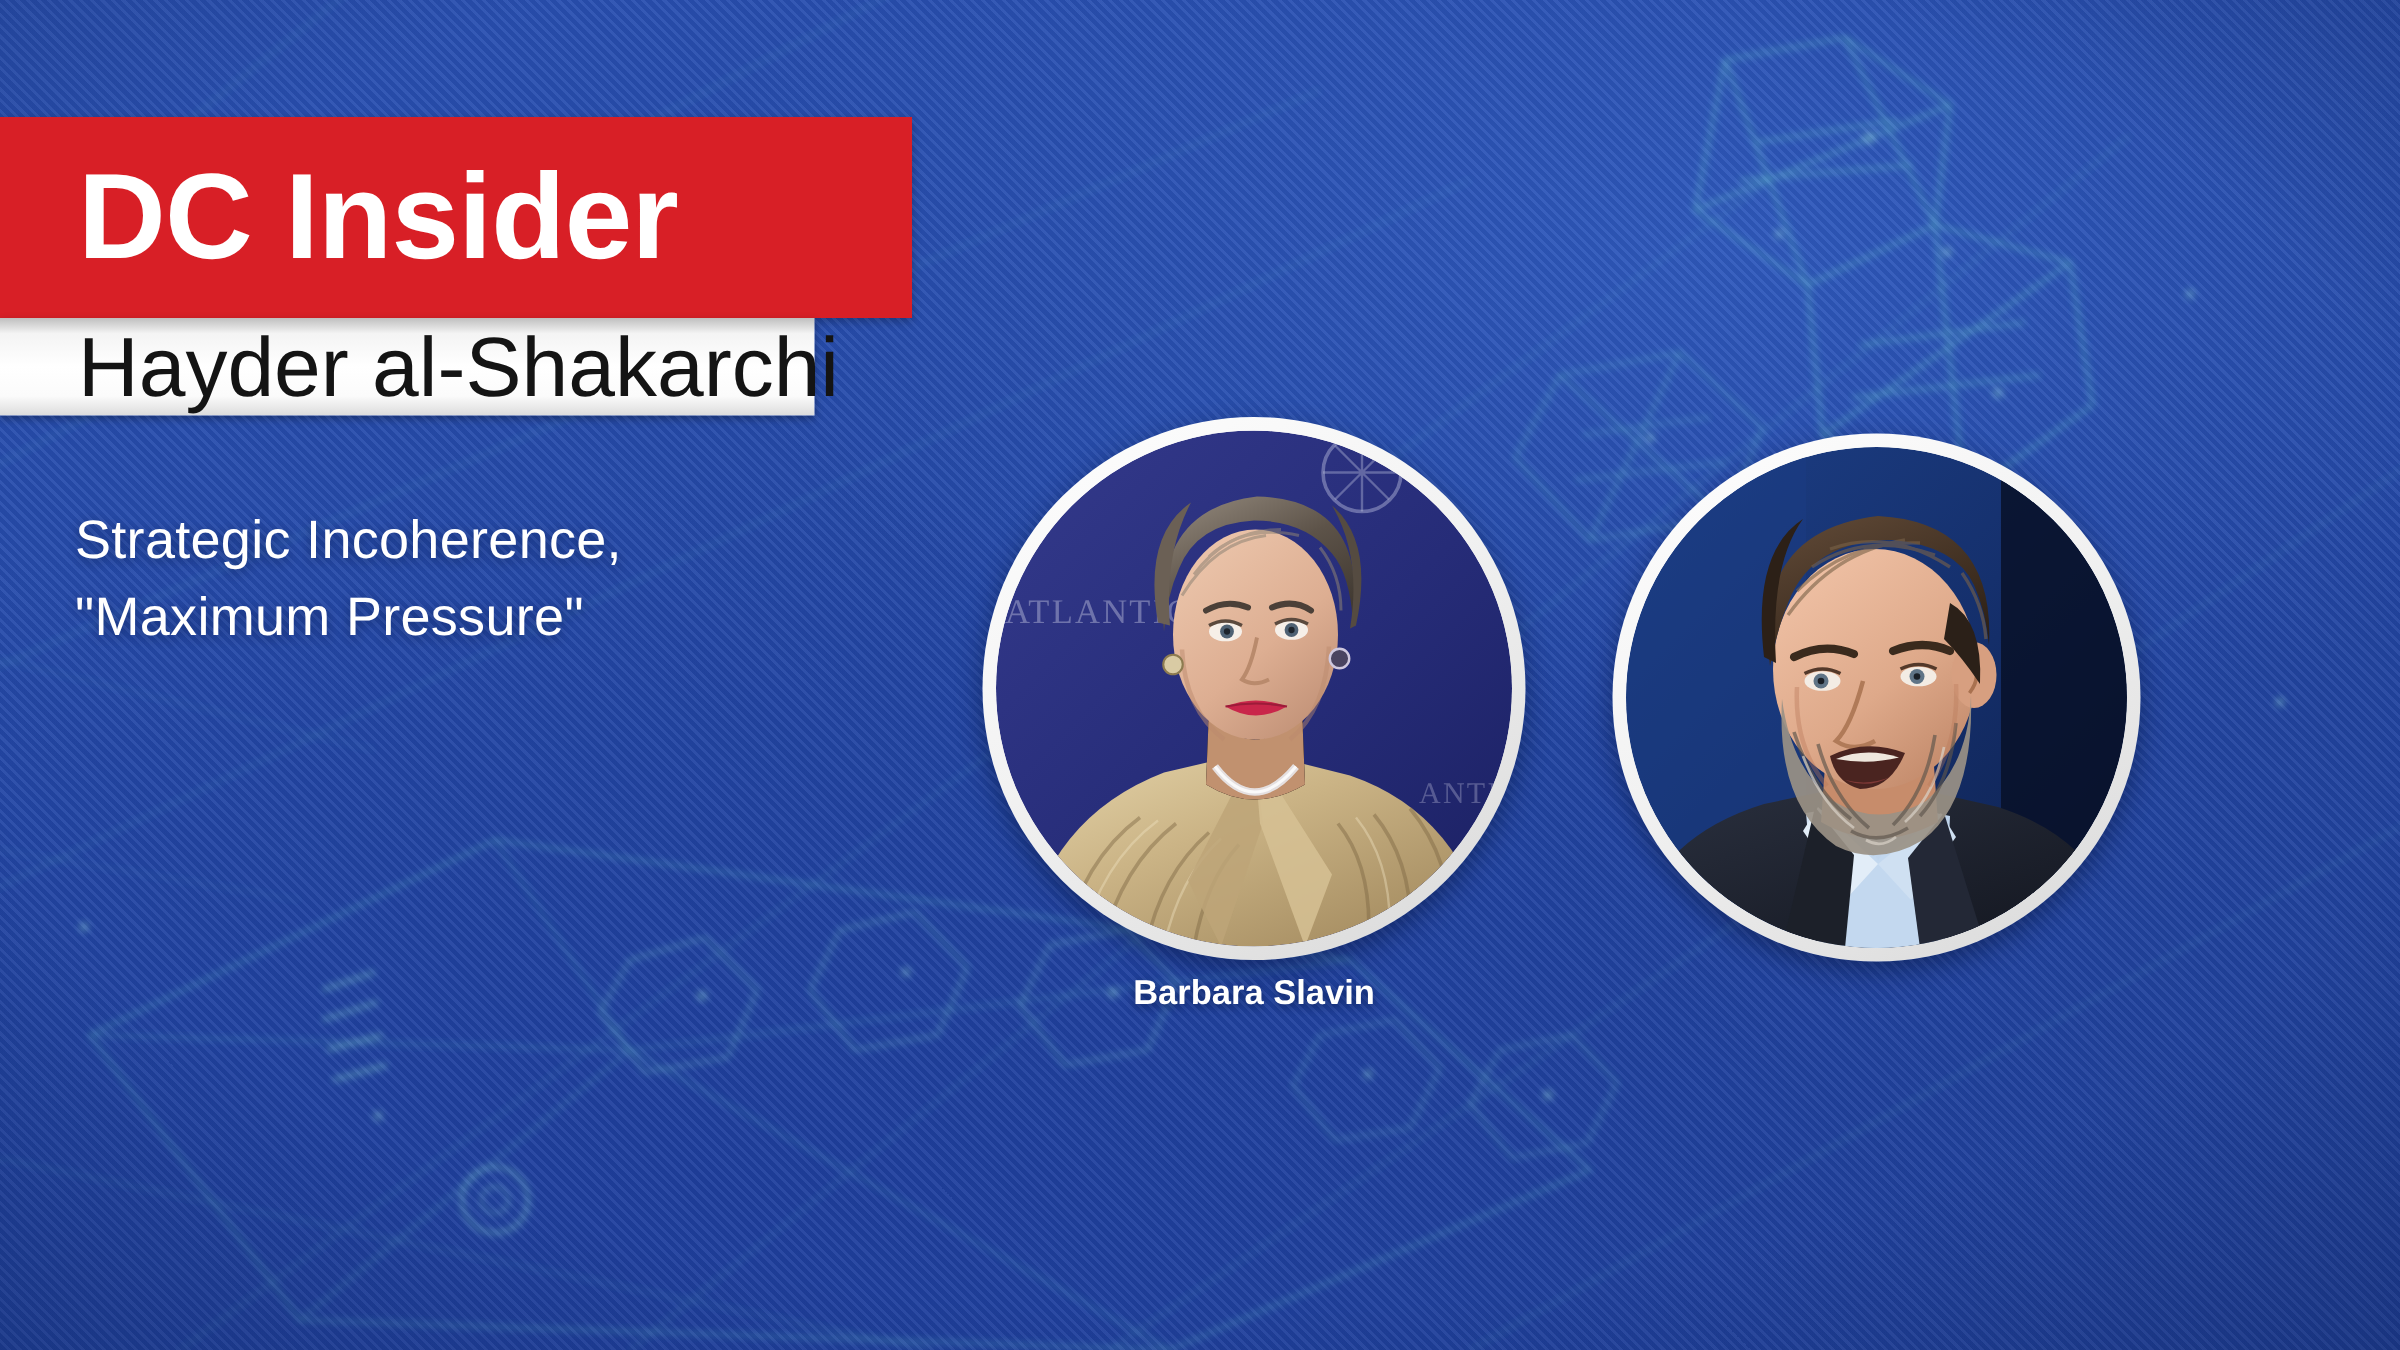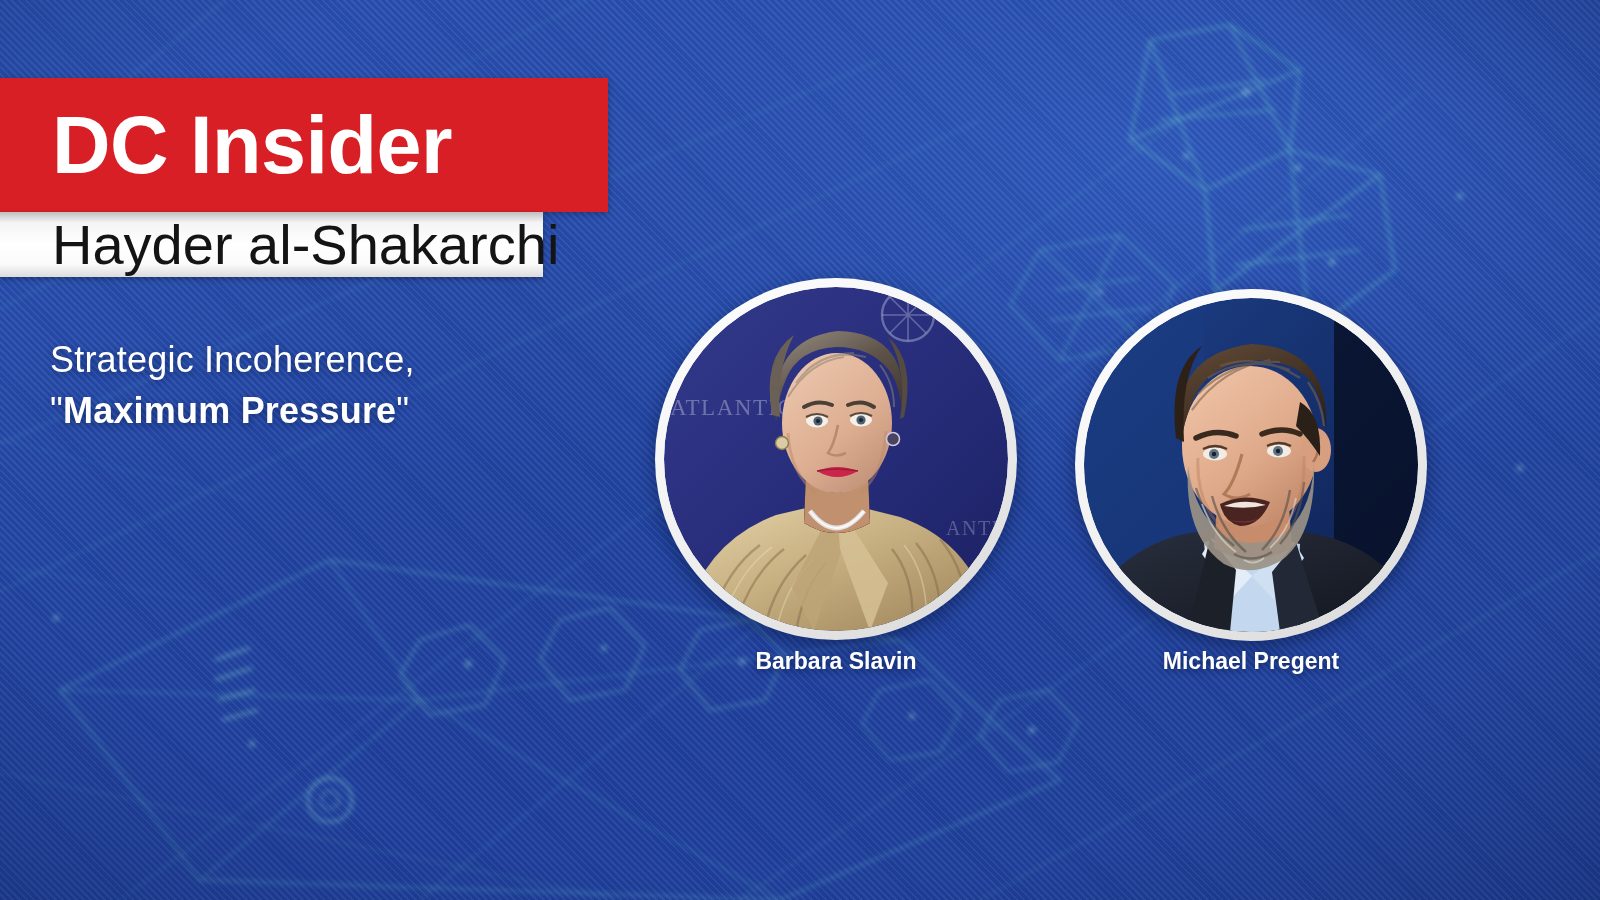--- a/index.html
+++ b/index.html
@@ -99,21 +99,21 @@
     top: 334px;
     width: 620px;
     color: #ffffff;
     font-size: 36px;
     line-height: 1.42;
     letter-spacing: 0.2px;
     text-shadow: 0 2px 7px rgba(6,18,52,0.45);
     margin-left: 20px;
   }
   .headline .ln { display: block; white-space: nowrap; }
-  .headline b { font-weight: bold; }
+  .headline b { font-weight: normal; }
 
   
   .guest { position: absolute; }
   .guest .ring {
     position: absolute;
     border-radius: 50%;
     background: linear-gradient(150deg, #ffffff 0%, #f2f2f2 45%, #d8d8d8 100%);
     box-shadow: 0 6px 18px rgba(5,16,48,0.45);
   }
   .guest .photo {
@@ -437,16 +437,15 @@
 
           <path d="M136 206 Q160 194 186 204 Q176 228 156 228 Q140 224 136 206 Z" fill="#4a2420"></path>
           <path d="M140 208 Q160 200 182 207 Q162 212 140 208 Z" fill="#efe7dd"></path>
           <path d="M146 222 Q162 228 176 220 Q162 226 146 222 Z" fill="#8c3f3c" opacity="0.8"></path>
 
           <path d="M114 160 Q112 200 134 226" stroke="#b8795a" stroke-width="3" fill="none" opacity="0.4"></path>
           <path d="M220 158 Q222 198 202 226" stroke="#b8795a" stroke-width="3" fill="none" opacity="0.35"></path>
         </g>
       </svg>
     </div>
-    <div class="name">Michael Pregent</div>
   </div>
 
 </div>
 
 </body></html>

